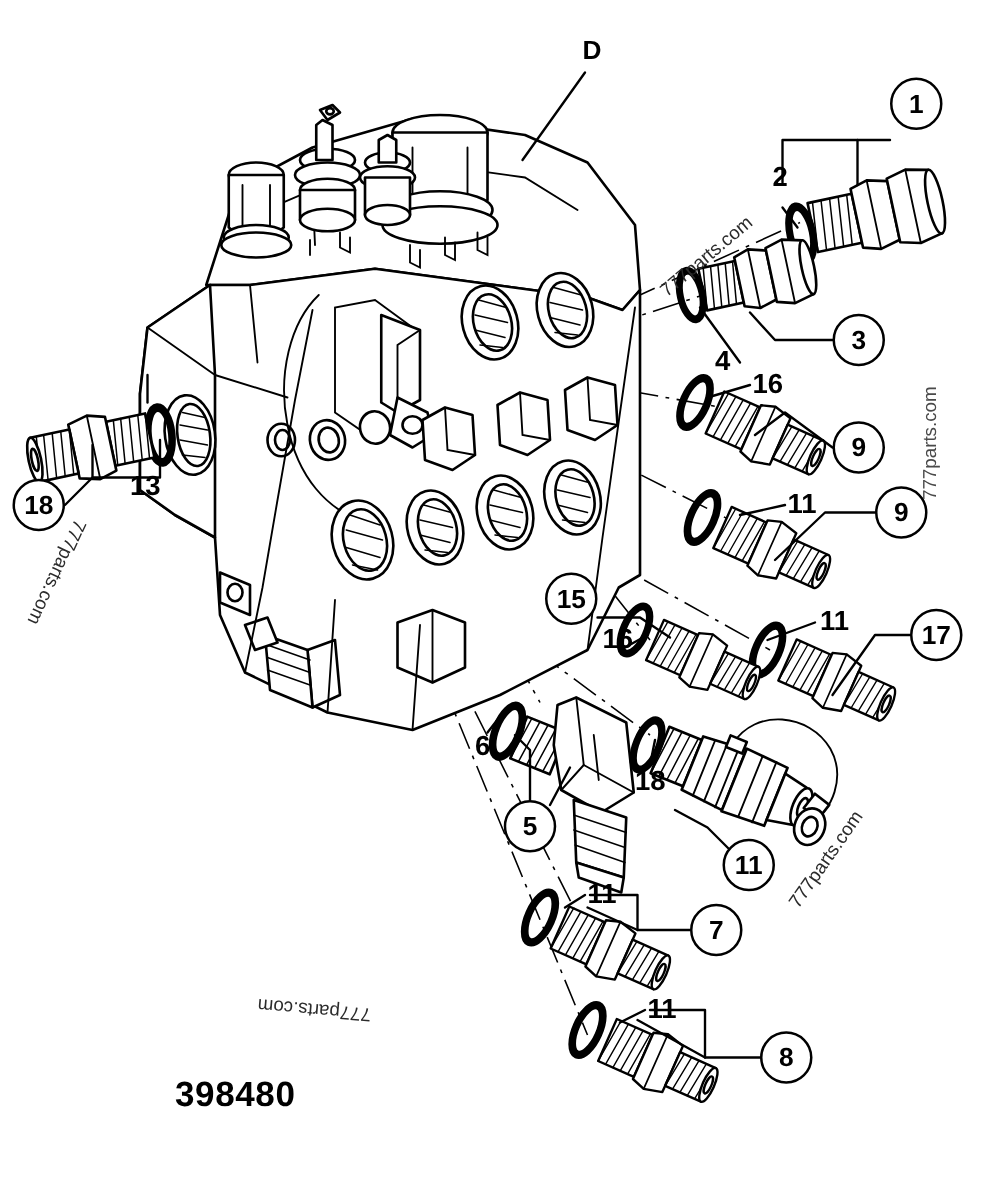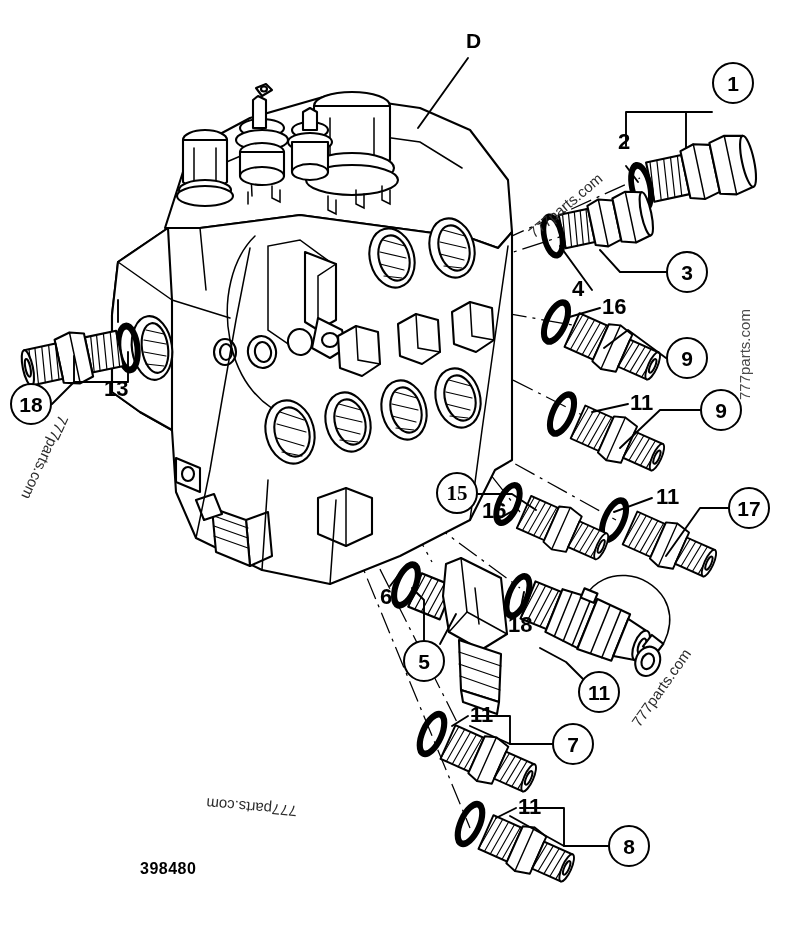--- a/index.html
+++ b/index.html
@@ -8,21 +8,21 @@
     width:800px;height:949px;position:relative;overflow:hidden;
     font-family:"Liberation Sans", sans-serif;
     color:#000;
   }
   #sheet{position:absolute;inset:0;width:800px;height:949px;}
   #art{position:absolute;left:0;top:0;width:800px;height:949px;}
 
   .partno{
     position:absolute;left:140px;top:860px;
     font-family:"Liberation Sans", sans-serif;
-    font-size:16px;font-weight:bold;letter-spacing:0.5px;
+    font-size:28px;font-weight:bold;letter-spacing:0.5px;
     white-space:nowrap;
     text-align:right;
   }
 
   
   .bubble{
     position:absolute;width:42px;height:42px;border-radius:50%;
     border:2.5px solid #000;background:#fff;
     display:flex;align-items:center;justify-content:center;
     font-size:21px;font-weight:bold;font-family:"Liberation Sans", sans-serif;
@@ -408,21 +408,21 @@
 
   <div class="bubble" style="left:712px;top:62px;">1</div>
   <div class="bubble" style="left:666px;top:251px;">3</div>
   <div class="bubble" style="left:403px;top:640px;">5</div>
   <div class="bubble" style="left:552px;top:723px;">7</div>
   <div class="bubble" style="left:608px;top:825px;">8</div>
   <div class="bubble" style="left:700px;top:389px;">9</div>
   <div class="bubble" style="left:728px;top:487px;">17</div>
   <div class="bubble" style="left:10px;top:383px;">18</div>
   <div class="bubble" style="left:666px;top:337px;">9</div>
-  <div class="bubble" style="left:436px;top:472px;font-family:Liberation Serif, serif;">15</div>
+  <div class="bubble" style="left:436px;top:458px;">15</div>
   <div class="bubble" style="left:578px;top:671px;">11</div>
 
   <div class="plain" style="left:618px;top:131px;">2</div>
   <div class="plain" style="left:572px;top:278px;">4</div>
   <div class="plain" style="left:380px;top:586px;">6</div>
   <div class="plain" style="left:630px;top:392px;">11</div>
   <div class="plain" style="left:656px;top:486px;">11</div>
   <div class="plain" style="left:470px;top:704px;">11</div>
   <div class="plain" style="left:518px;top:796px;">11</div>
   <div class="plain" style="left:104px;top:378px;">13</div>

